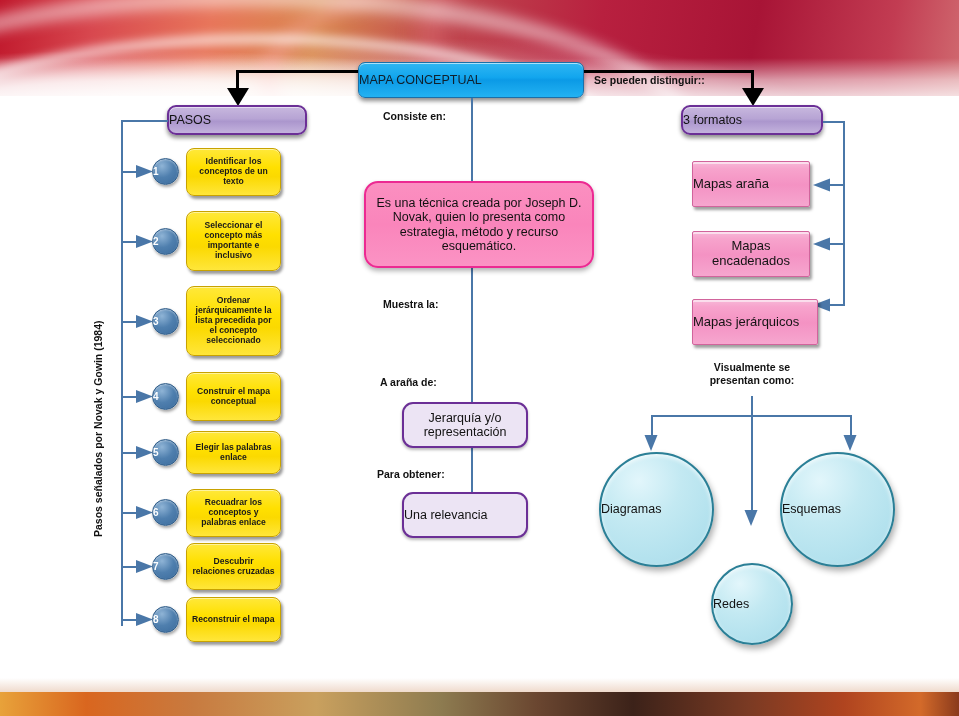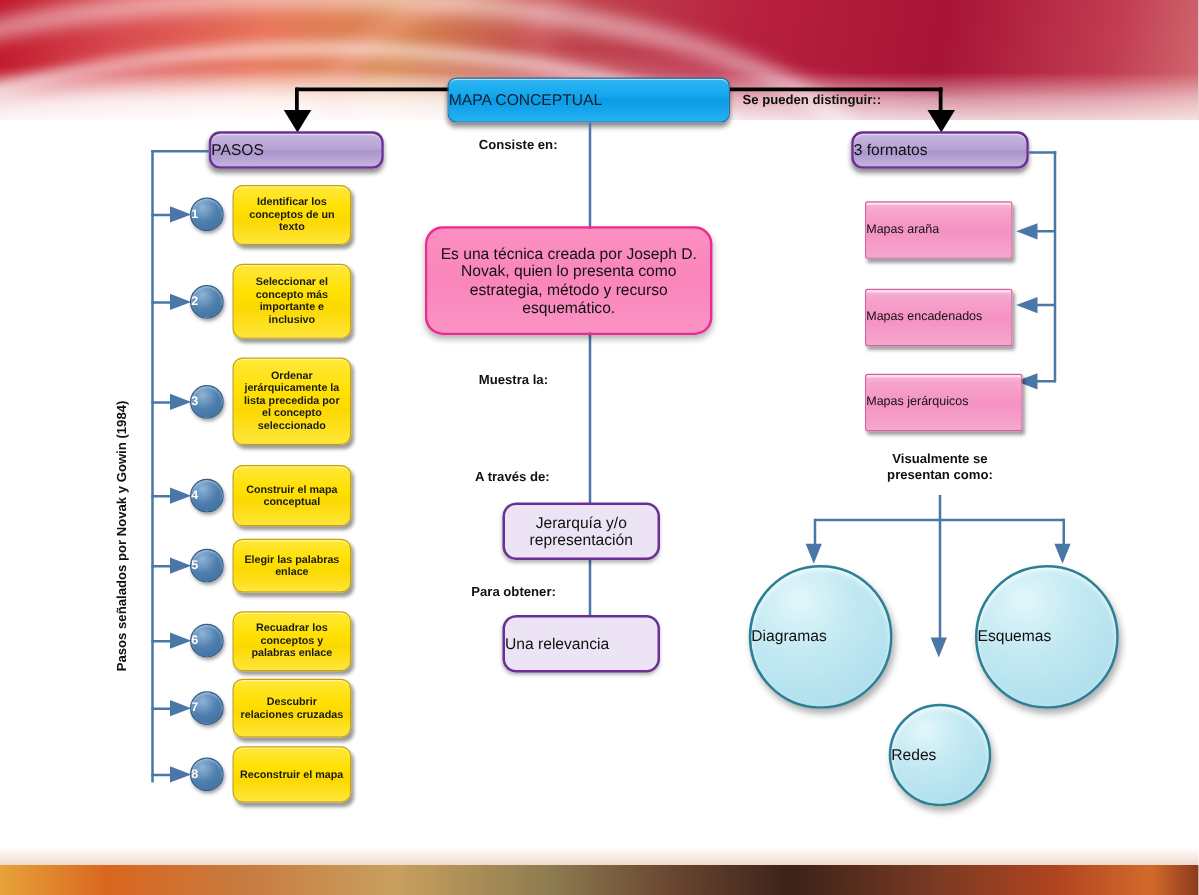--- a/index.html
+++ b/index.html
@@ -75,21 +75,21 @@
   .n-pinkbig {
     background: linear-gradient(180deg,#fb8fc0 0%, #fa85bb 50%, #fb93c4 100%);
     border:2.5px solid #ec2a92; border-radius:14px;
     box-shadow: 0 3px 5px rgba(0,0,0,0.30);
     font-size:12.5px; padding:6px 10px;
   }
   .n-pinkfmt {
     background: linear-gradient(180deg,#f7b8d8 0%, #f7a3cc 16%, #f492c3 52%, #f6a6cf 100%);
     border:1px solid #d1649c; border-radius:2px;
     box-shadow: 2px 3px 3px rgba(0,0,0,0.38), inset 0 2px 0 rgba(255,255,255,0.55);
-    font-size:10px; color:#141414;
+    font-size:13px; color:#141414;
   }
   .n-yellow {
     background: linear-gradient(180deg,#ffe83a 0%, #ffe000 40%, #fbd900 60%, #ffe63a 100%);
     border:1.6px solid #c8a200; border-radius:8px;
     box-shadow: 2px 3px 3px rgba(0,0,0,0.40), inset 0 1px 0 rgba(255,255,255,0.5);
     font-size:8.6px; color:#1a1a1a; font-weight:600; padding:2px 5px;
   }
   .n-circlenum {
     background: radial-gradient(circle at 36% 28%, #8fb4d6 0%, #4f7fae 48%, #3a6a9b 100%);
     border:1px solid #2f5c88; border-radius:50%;
@@ -153,28 +153,28 @@
 
   <div class="node n-blue" style="left:358px; top:62px; width:226px; height:36px;">
     <span>MAPA CONCEPTUAL</span>
   </div>
 
   <span class="lbl" style="left:383px; top:110px;">Consiste en:</span>
 
   <div class="ln ln-v" style="left:471px; top:98px; height:436px;"></div>
 
 
-  <div class="node n-pinkbig" style="left:340px; top:181px; width:230px; height:87px;">
+  <div class="node n-pinkbig" style="left:364px; top:181px; width:230px; height:87px;">
     <span>Es una técnica creada por  Joseph D. Novak, quien lo presenta como estrategia, método y recurso esquemático.</span>
   </div>
 
   <span class="lbl" style="left:383px; top:298px;">Muestra la:</span>
 
 
-  <span class="lbl" style="left:380px; top:376px;">A través de:</span>
+  <span class="lbl" style="left:380px; top:376px;">A araña de:</span>
 
   <div class="node n-lilac" style="left:402px; top:402px; width:126px; height:46px;">
     <span>Jerarquía y/o representación</span>
   </div>
 
   <span class="lbl" style="left:377px; top:468px;">Para obtener:</span>
 
   <div class="node n-lilac" style="left:402px; top:492px; width:126px; height:46px;">
     <span>Una relevancia</span>
   </div>

